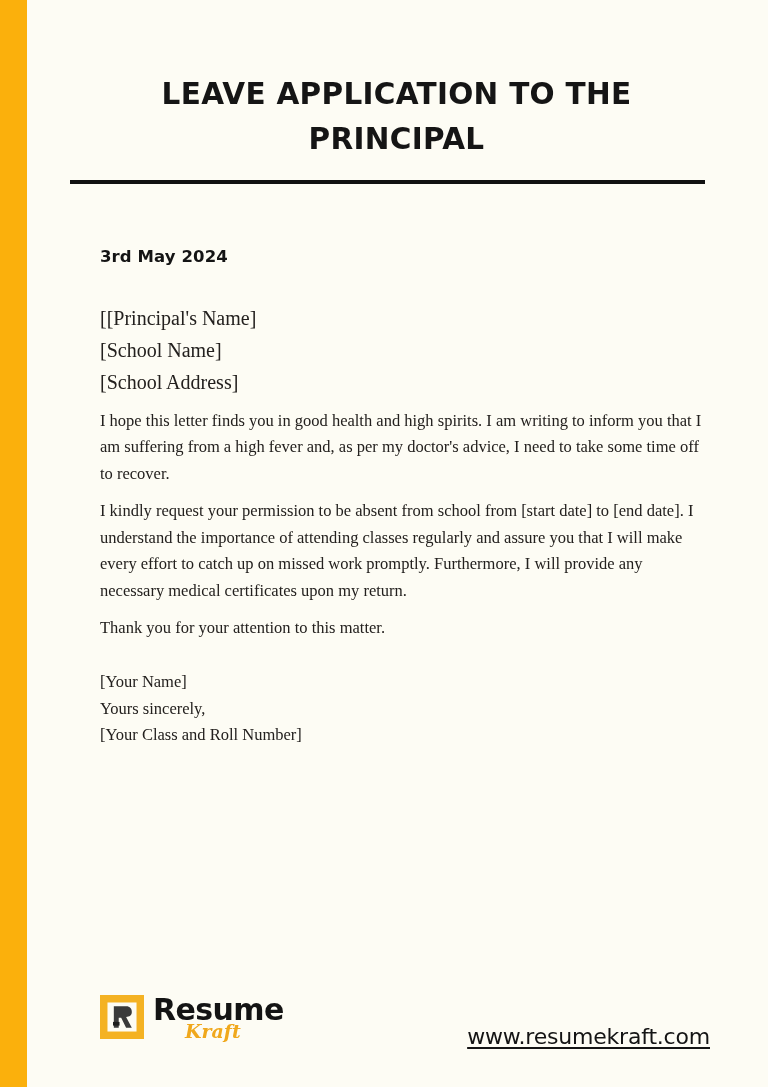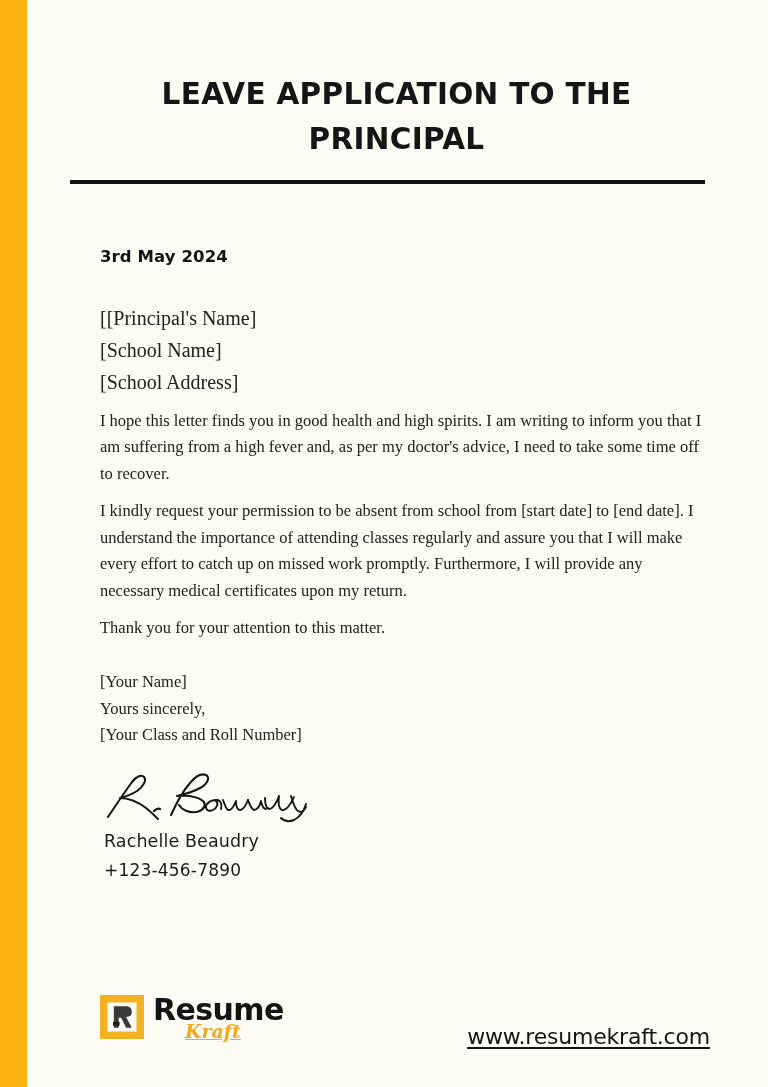--- a/index.html
+++ b/index.html
@@ -175,21 +175,20 @@
   }
 
   .brand-kraft {
     font-family: "DejaVu Serif", serif;
     font-weight: 700;
     font-style: italic;
     font-size: 19px;
     color: #f0a81c;
     margin-top: -3px;
     margin-left: 32px;
-    text-decoration: underline;
   }
 
   .site-url {
     position: absolute;
     right: 58px;
     bottom: 0;
     font-family: "DejaVu Sans", sans-serif;
     font-size: 22px;
     color: #141414;
     text-decoration: underline;
@@ -227,40 +226,20 @@
 
 
       <p class="para">Thank you for your attention to this matter.</p>
 
       <div class="closing">
         <div>[Your Name]</div>
         <div>Yours sincerely,</div>
         <div>[Your Class and Roll Number]</div>
       </div>
 
-      <div class="signature-area">
-
-        <svg class="signature-mark" viewBox="0 0 210 52" xmlns="http://www.w3.org/2000/svg">
-          <g fill="none" stroke="#161616" stroke-linecap="round" stroke-linejoin="round">
-            <path d="M6 46 C14 34 22 22 30 11 C34 6 39 3 42 6 C45 9 41 16 35 20 C29 24 22 26 18 27 C26 27 36 31 44 37 C49 41 53 45 56 48" stroke-width="2.1"></path>
-            <path d="M52 40 C54 38 56 37 58 38" stroke-width="2.4"></path>
-            <path d="M69 44 C74 33 80 21 88 12 C93 6 99 2 104 4 C108 6 106 12 100 16 C93 20 84 23 75 25 C86 24 96 26 101 30 C105 34 101 40 94 41 C87 42 80 39 77 34" stroke-width="2.1"></path>
-            <path d="M101 38 C105 32 110 28 114 30 C117 32 115 37 111 39 C107 41 104 39 104 36 C104 32 110 28 116 29 C119 30 120 34 119 38" stroke-width="1.9"></path>
-            <path d="M121 29 C123 34 124 38 126 39 C129 40 132 35 134 30 C134 35 135 39 138 39 C141 39 144 34 146 29" stroke-width="1.9"></path>
-            <path d="M146 29 C148 34 149 38 152 39 C155 39 158 35 159 30 C160 35 161 38 164 38" stroke-width="1.9"></path>
-            <path d="M163 27 C163 33 164 37 167 38 C171 38 175 31 177 25 C176 33 177 38 180 39 C184 40 189 33 192 26" stroke-width="1.9"></path>
-            <path d="M189 25 C191 32 193 38 196 40 C199 42 202 40 204 36" stroke-width="1.9"></path>
-            <path d="M204 33 C202 40 198 46 192 49 C187 51 182 50 179 47" stroke-width="1.9"></path>
-          </g>
-        </svg>
-
-        <div class="sign-name">Rachelle Beaudry</div>
-
-        <div class="sign-phone">+123-456-7890</div>
-      </div>
 
     </div>
   </div>
 
   <div class="footer">
 
     <div class="brand">
       <svg class="brand-badge" viewBox="0 0 44 44" xmlns="http://www.w3.org/2000/svg">
         <rect x="2" y="2" width="40" height="40" fill="none" stroke="#f4b223" stroke-width="4.5"></rect>
         <path d="M12 9 H27 C32 9 34 12 34 16 C34 20 31 22 27 22 L34 35 H27 L21 23 H18 V35 H12 Z" fill="#3a3a3a"></path>

